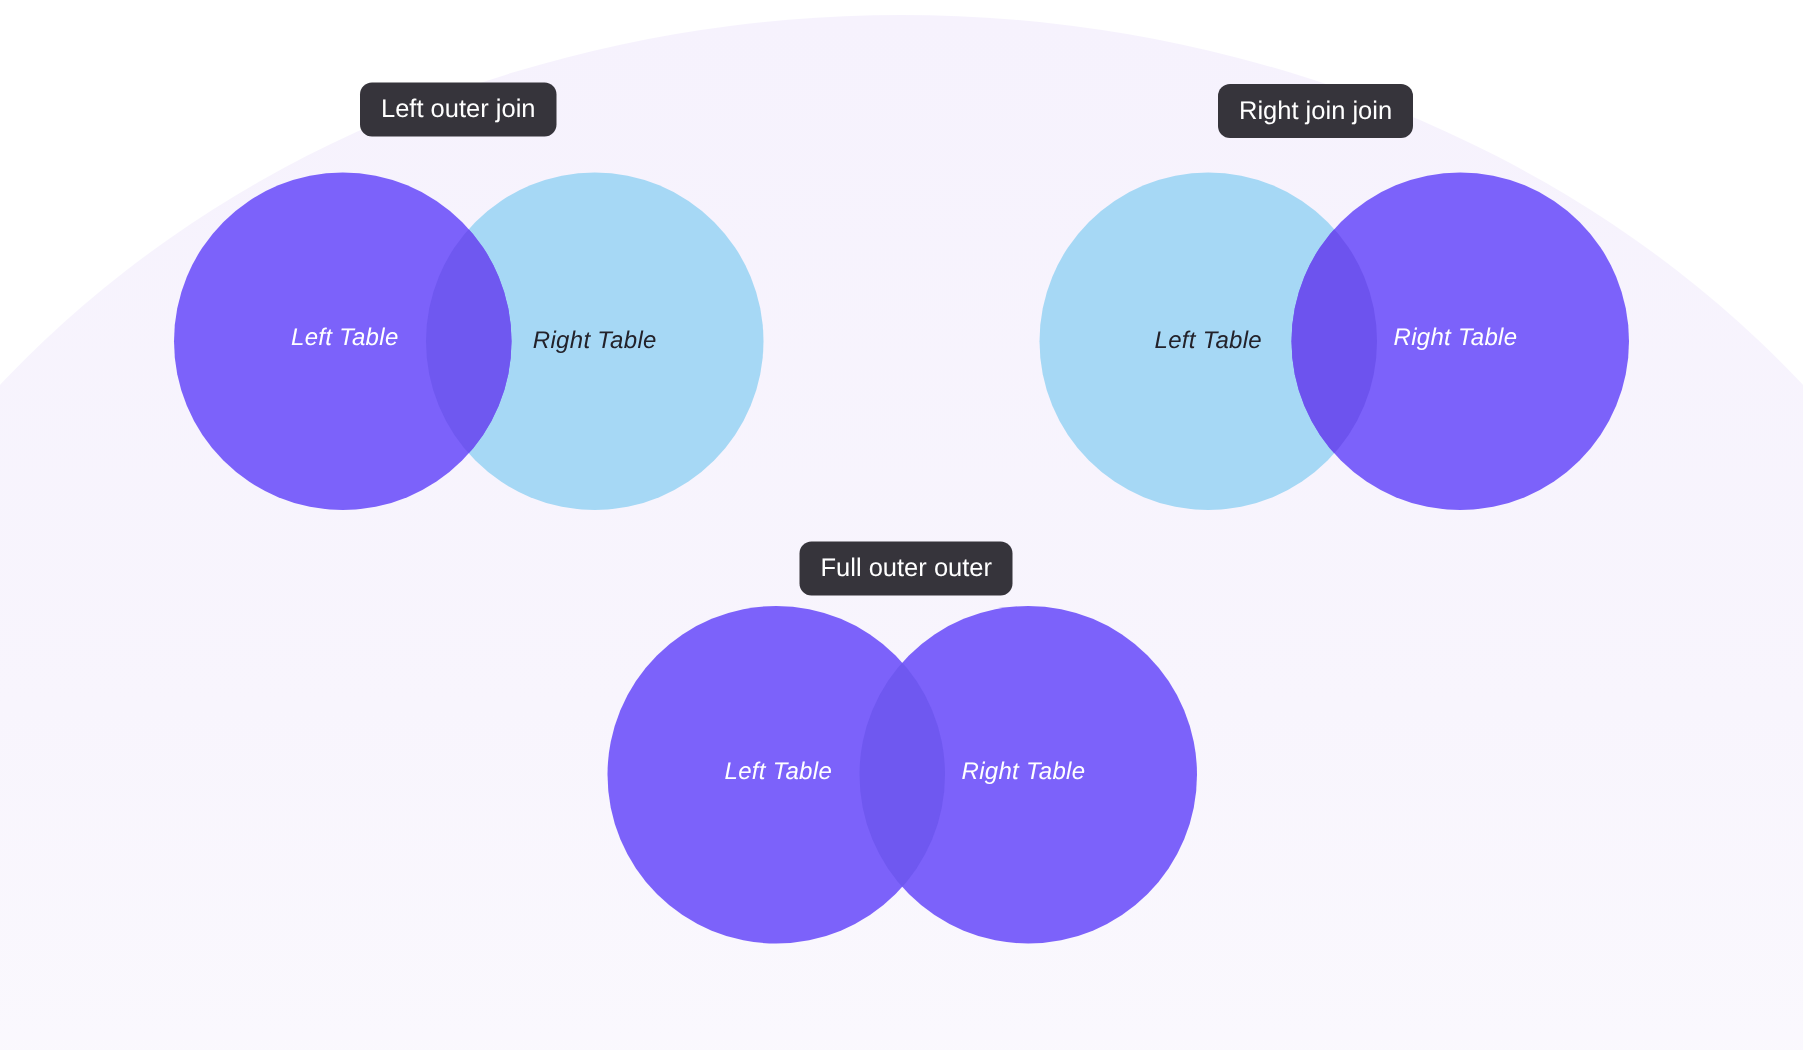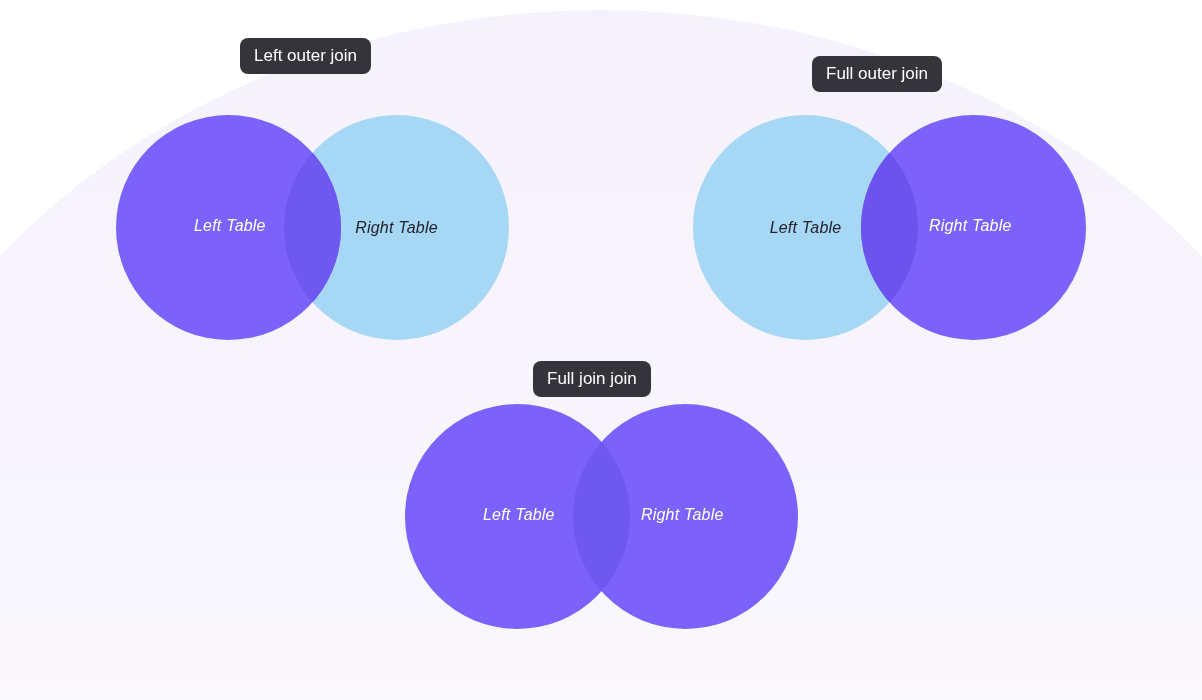--- a/index.html
+++ b/index.html
@@ -93,43 +93,43 @@
     <div class="circle c-blue" style="left:168px; top:0px; width:225px; height:225px;">
       <span class="lbl lbl-dark">Right Table</span>
     </div>
 
     <div class="circle c-purple" style="left:0px; top:0px; width:225px; height:225px; z-index:2; overflow:hidden;">
       <div class="lens-inner" style="left:168px; top:0px; width:225px; height:225px; background:#6f58f0;"></div>
       <span class="lbl lbl-light" style="position:absolute; left:78px; top:102px;">Left Table</span>
     </div>
   </div>
 
-  <div class="pill" style="left:240px; top:38px;">Left outer join</div>
+  <div class="pill" style="left:240px; top:55px;">Left outer join</div>
 
   <div class="venn" style="left:693px; top:115px; width:393px; height:226px;">
 
     <div class="circle c-blue" style="left:0px; top:0px; width:225px; height:225px;">
       <span class="lbl lbl-dark">Left Table</span>
     </div>
 
     <div class="circle c-purple" style="left:168px; top:0px; width:225px; height:225px; z-index:2; overflow:hidden;">
       <div class="lens-inner" style="left:-168px; top:0px; width:225px; height:225px; background:#6d53ee;"></div>
       <span class="lbl lbl-light" style="position:absolute; left:68px; top:102px;">Right Table</span>
     </div>
   </div>
 
-  <div class="pill" style="left:812px; top:56px;">Full outer join</div>
+  <div class="pill" style="left:812px; top:56px;">Right join join</div>
 
   <div class="venn" style="left:405px; top:404px; width:393px; height:226px;">
 
     <div class="circle c-purple" style="left:168px; top:0px; width:225px; height:225px;">
       <span class="lbl lbl-light" style="position:absolute; left:68px; top:102px;">Right Table</span>
     </div>
 
     <div class="circle c-purple" style="left:0px; top:0px; width:225px; height:225px; z-index:2; overflow:hidden;">
       <div class="lens-inner" style="left:168px; top:0px; width:225px; height:225px; background:#6f58f0;"></div>
       <span class="lbl lbl-light" style="position:absolute; left:78px; top:102px;">Left Table</span>
     </div>
   </div>
 
-  <div class="pill" style="left:533px; top:361px;">Full join join</div>
+  <div class="pill" style="left:533px; top:361px;">Full outer outer</div>
 
 </div>
 
 </body></html>

